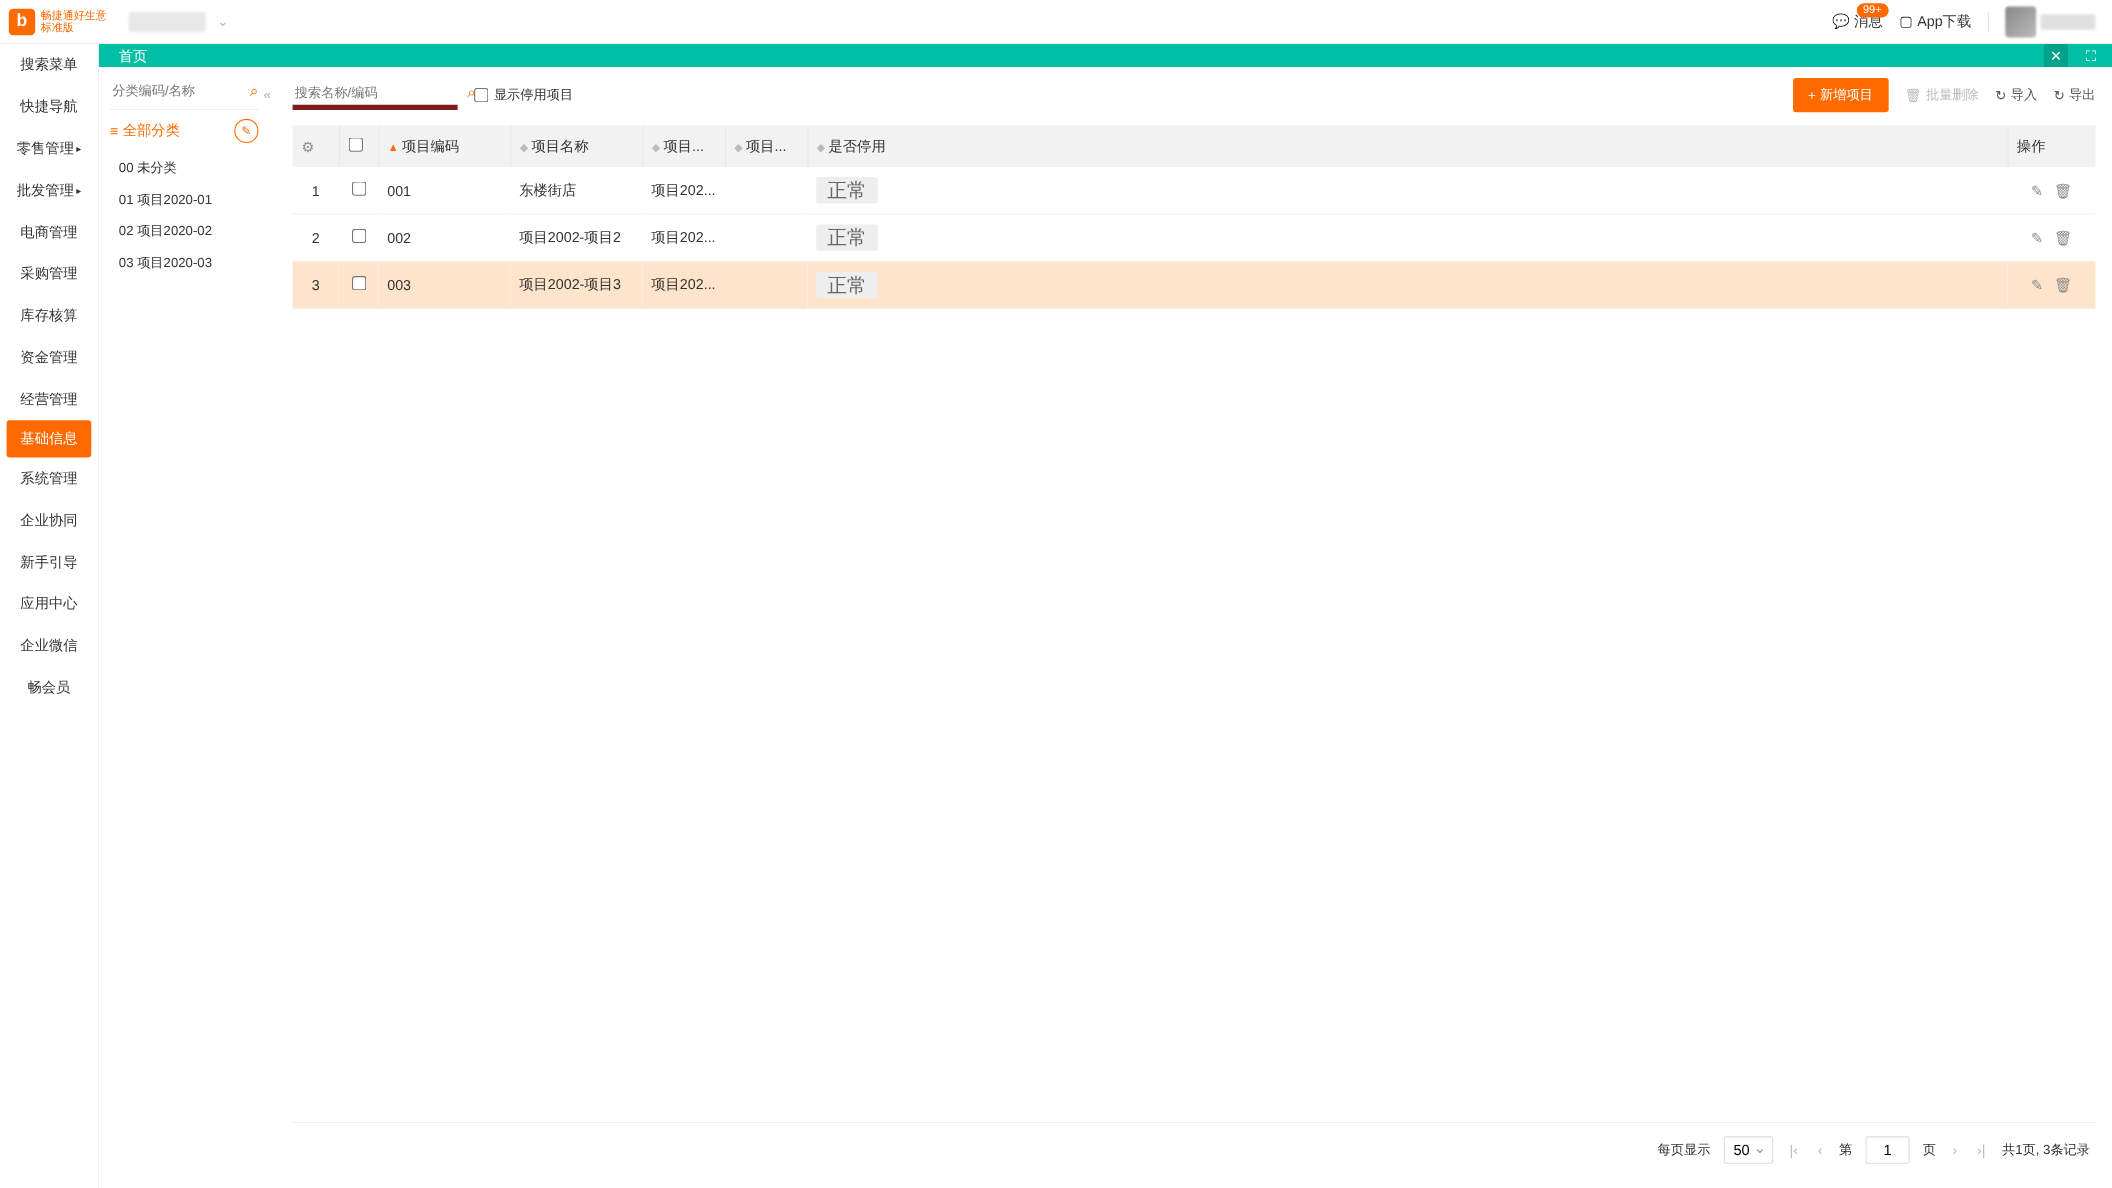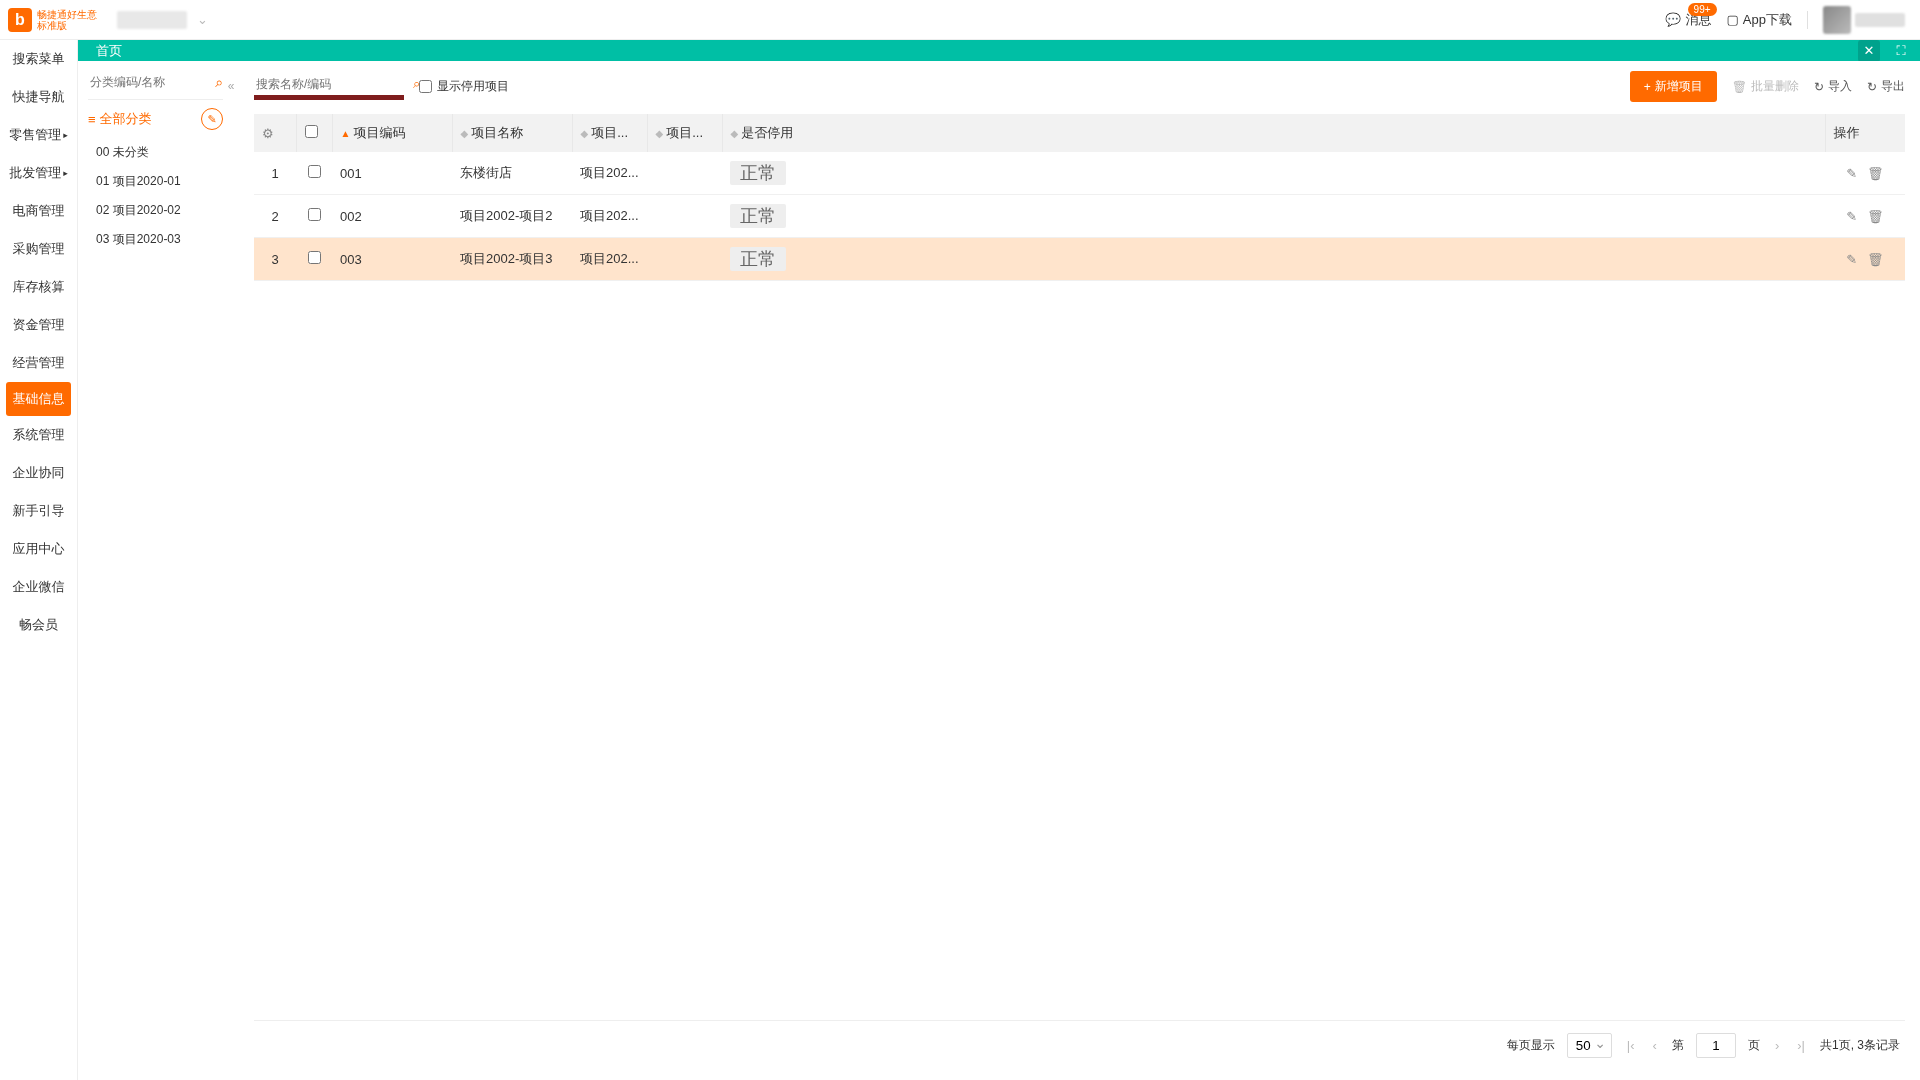--- a/index.html
+++ b/index.html
@@ -14,21 +14,21 @@
     .org-blur { width: 70px; height: 18px; background: #e8e8e8; filter: blur(1px); border-radius: 2px; }
     .header-right { display: flex; align-items: center; gap: 15px; }
     .header-item { display: flex; align-items: center; gap: 4px; cursor: pointer; position: relative; font-size: 13px; }
     .badge { background: #ff6a00; color: #fff; border-radius: 8px; font-size: 10px; padding: 1px 6px; position: absolute; top: -8px; right: -5px; }
     .avatar { width: 28px; height: 28px; background: linear-gradient(135deg,#888,#bbb); border-radius: 3px; filter: blur(1px); }
     .avname { width: 50px; height: 14px; background: #e0e0e0; filter: blur(1px); border-radius: 2px; }
     .divider { width: 1px; height: 18px; background: #e0e0e0; }
     
     
     .body-wrap { display: flex; height: calc(100vh - 40px); }
-    .left-nav { width: 78px; background: #fff; border-right: 1px solid #eee; }
+    .left-nav { width: 90px; background: #fff; border-right: 1px solid #eee; }
     .nav-item { padding: 10px 8px; text-align: center; cursor: pointer; font-size: 13px; display: flex; align-items: center; justify-content: center; gap: 2px; }
     .nav-item.active { background: #ff6a00; color: #fff; border-radius: 3px; margin: 0 6px; padding: 8px 4px; }
     .caret { font-size: 9px; }
     
     .main-area { flex: 1; display: flex; flex-direction: column; }
     .tabs-bar { height: 21px; background: #00bfa5; display: flex; align-items: center; justify-content: space-between; padding-right: 8px; }
     .tabs-left { display: flex; height: 100%; }
     .tab { padding: 0 18px; height: 100%; display: flex; align-items: center; color: #fff; cursor: pointer; gap: 6px; font-size: 13px; }
     .tab.active { background: #1d4ed8; margin-top: 24px; }
     .tab-close { font-size: 12px; }

